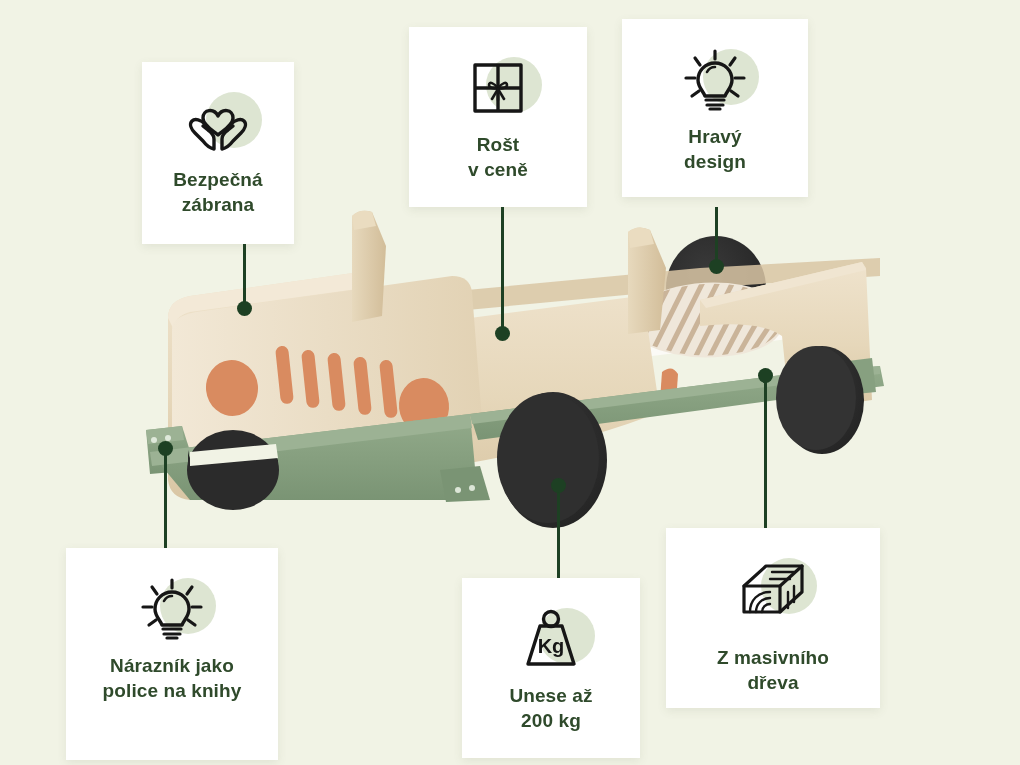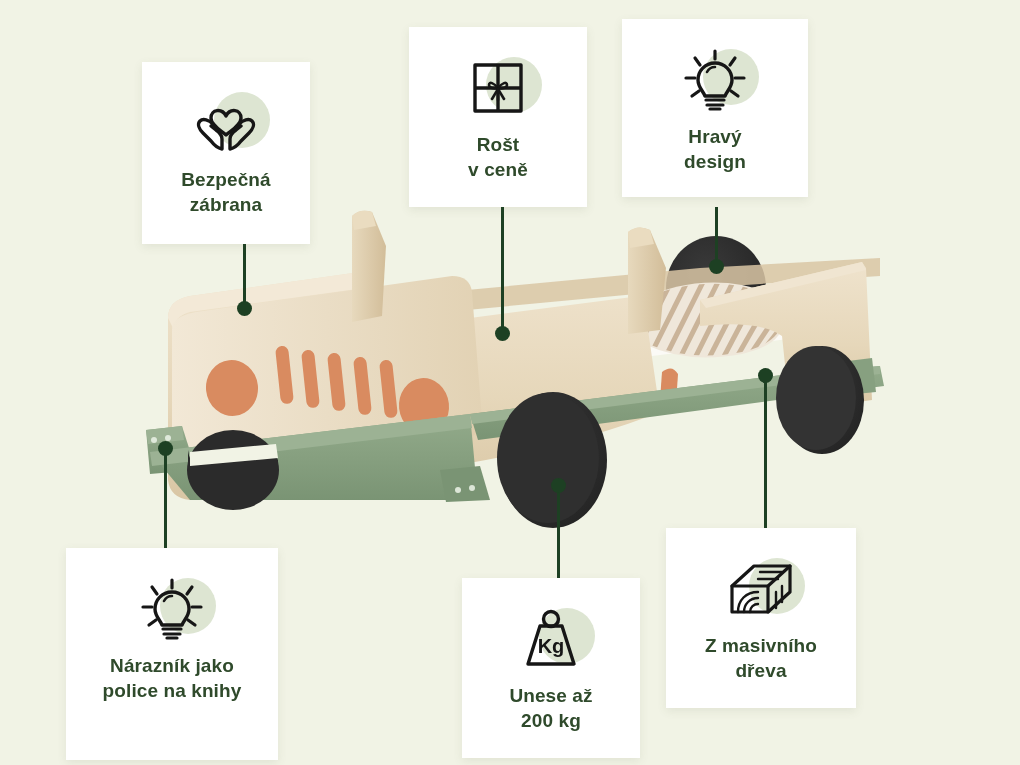--- a/index.html
+++ b/index.html
@@ -223,21 +223,21 @@
 
   <div class="connector" style="left:164px; top:443px; height:107px;"></div>
   <div class="conn-dot" style="left:158px; top:441px;"></div>
 
   <div class="connector" style="left:557px; top:480px; height:100px;"></div>
   <div class="conn-dot" style="left:551px; top:478px;"></div>
 
   <div class="connector" style="left:764px; top:372px; height:158px;"></div>
   <div class="conn-dot" style="left:758px; top:368px;"></div>
 
-  <div class="card" style="left:142px; top:62px; width:168px; height:182px;">
+  <div class="card" style="left:142px; top:62px; width:152px; height:182px;">
     <div class="card-icon-wrap">
       <div class="icon-blob"></div>
       <svg width="74" height="66" viewBox="0 0 74 66">
         <g fill="none" stroke="#161616" stroke-width="3.4" stroke-linecap="round" stroke-linejoin="round">
           <path d="M37 26 C33 18 22 19 22 28 C22 35 31 40 37 45 C43 40 52 35 52 28 C52 19 41 18 37 26 Z"></path>
           <path d="M24 34 C20 30 14 28 11 31 C8 34 10 39 14 43 L22 51 C25 55 28 58 33 59 L33 49 C33 45 30 42 27 40 L22 36"></path>
           <path d="M50 34 C54 30 60 28 63 31 C66 34 64 39 60 43 L52 51 C49 55 46 58 41 59 L41 49 C41 45 44 42 47 40 L52 36"></path>
         </g>
       </svg>
     </div>
@@ -325,21 +325,21 @@
       <svg width="66" height="66" viewBox="0 0 66 66">
         <circle cx="33" cy="13" r="7.5" fill="none" stroke="#161616" stroke-width="3.4"></circle>
         <path d="M22 20 L44 20 L56 58 L10 58 Z" fill="none" stroke="#161616" stroke-width="3.4" stroke-linejoin="round"></path>
         <text x="33" y="47" text-anchor="middle" font-family="Liberation Sans, sans-serif" font-size="20" font-weight="bold" fill="#161616">Kg</text>
       </svg>
     </div>
     <div class="card-label">Unese až
 200 kg</div>
   </div>
 
-  <div class="card" style="left:666px; top:528px; width:190px; height:180px;">
+  <div class="card" style="left:666px; top:528px; width:214px; height:180px;gap:12px;">
     <div class="card-icon-wrap">
       <div class="icon-blob"></div>
       <svg width="74" height="62" viewBox="0 0 74 62">
         <g fill="none" stroke="#161616" stroke-width="3.2" stroke-linejoin="round" stroke-linecap="round">
           <path d="M8 28 L30 8 L66 8 L66 34 L44 54 L8 54 Z"></path>
           <path d="M8 28 L44 28 L66 8"></path>
           <path d="M44 28 L44 54"></path>
           <path d="M14 54 C14 42 22 34 34 34" stroke-width="2.4"></path>
           <path d="M20 54 C20 46 26 40 34 40" stroke-width="2.4"></path>
           <path d="M26 54 C26 49 30 46 34 46" stroke-width="2.4"></path>

